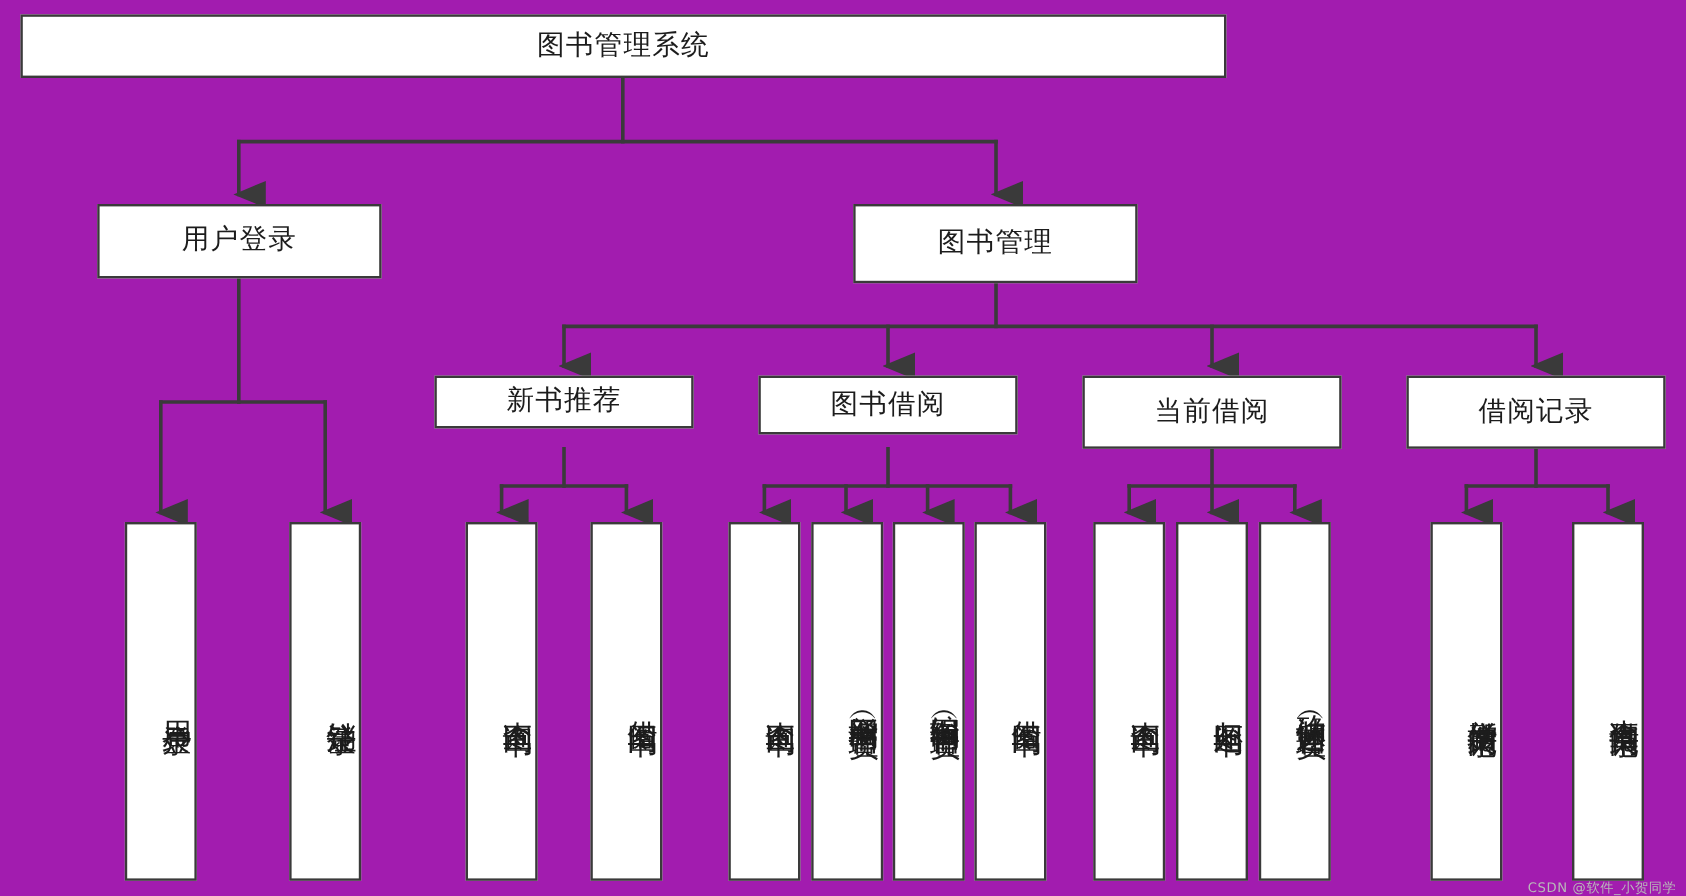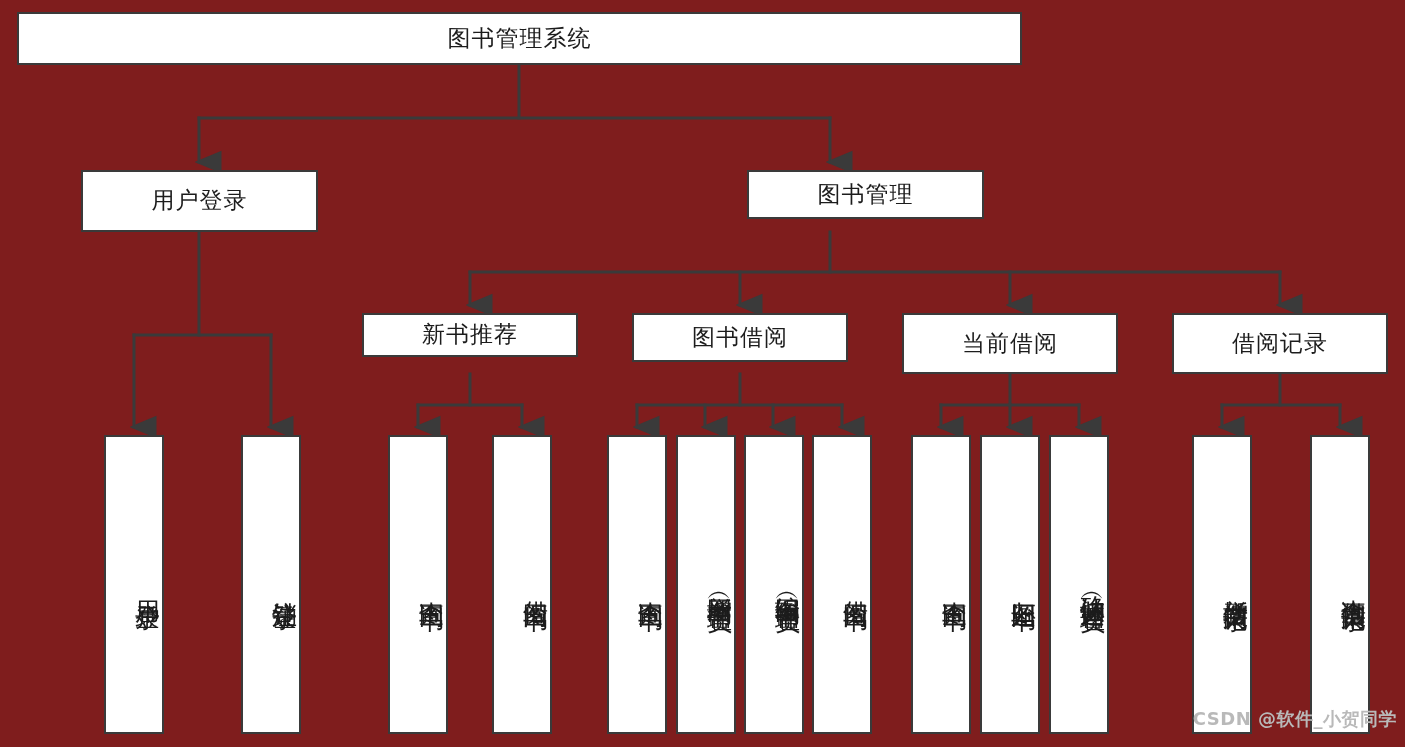--- a/index.html
+++ b/index.html
@@ -8,21 +8,21 @@
     padding: 0;
     background: #ffffff;
   }
   body {
     font-family: "DejaVu Sans", "Liberation Sans", sans-serif;
   }
   #diagram-root {
     position: relative;
     width: 1405px;
     height: 747px;
-    background: #7f1d1d;
+    background: #a21caf;
     overflow: hidden;
   }
   svg#connectors {
     position: absolute;
     left: 0;
     top: 0;
     width: 1405px;
     height: 747px;
     pointer-events: none;
   }
@@ -53,27 +53,26 @@
   }
   .node.vertical .vlabel {
     writing-mode: vertical-rl;
     text-orientation: upright;
     white-space: nowrap;
     display: block;
   }
   #watermark {
     position: absolute;
     right: 8px;
-    bottom: 16px;
-    font-size: 18px;
+    bottom: 0;
+    font-size: 11px;
     color: #b9b9b9;
     letter-spacing: 0.5px;
     white-space: nowrap;
     font-family: "DejaVu Sans", "Liberation Sans", sans-serif;
-    font-weight: bold;
   }
 </style>
 </head>
 <body>
 
 <div id="diagram-root">
 
   <svg id="connectors" viewBox="0 0 1405 747">
     <defs>
       <marker id="arrow" viewBox="0 0 12 12" refX="6" refY="10" markerWidth="9" markerHeight="9" orient="auto-start-reverse">
@@ -125,21 +124,21 @@
     </g>
   </svg>
 
   <div class="node horizontal" style="left:17px; top:12px; width:1005px; height:53px;">
     <span>图书管理系统</span>
   </div>
 
   <div class="node horizontal" style="left:81px; top:170px; width:237px; height:62px;">
     <span>用户登录</span>
   </div>
-  <div class="node horizontal" style="left:711px; top:170px; width:237px; height:49px;margin-left:36px;">
+  <div class="node horizontal" style="left:711px; top:170px; width:237px; height:66px;">
     <span>图书管理</span>
   </div>
 
   <div class="node horizontal" style="left:362px; top:313px; width:216px; height:44px;">
     <span>新书推荐</span>
   </div>
   <div class="node horizontal" style="left:632px; top:313px; width:216px; height:49px;">
     <span>图书借阅</span>
   </div>
   <div class="node horizontal" style="left:902px; top:313px; width:216px; height:61px;">

